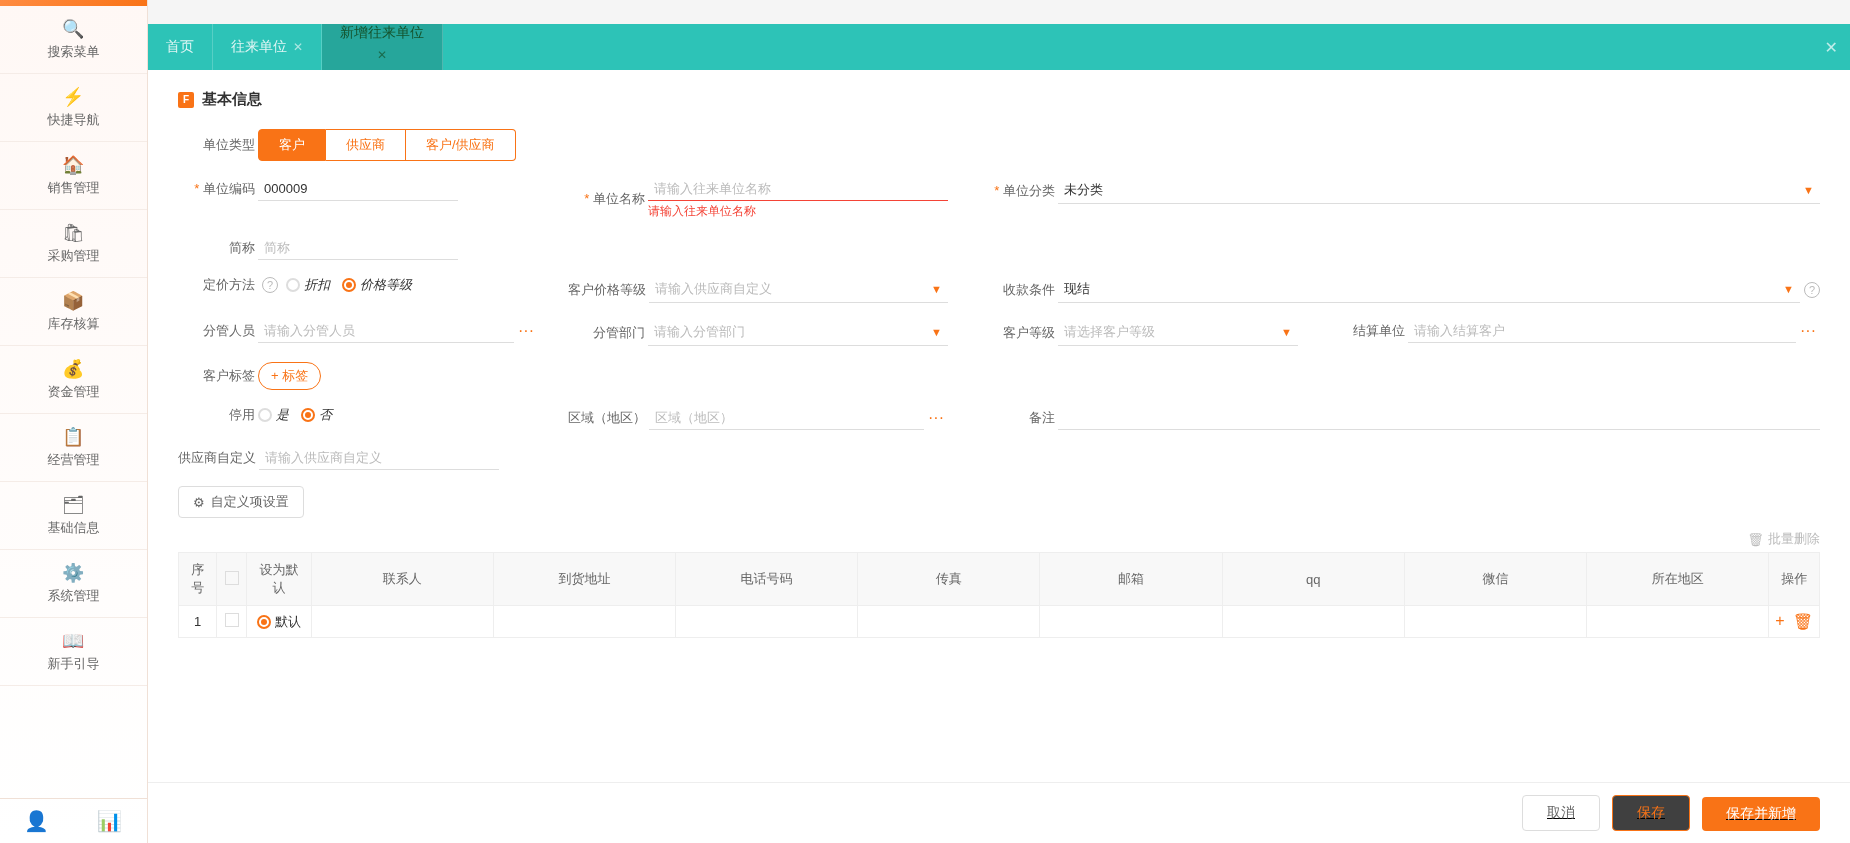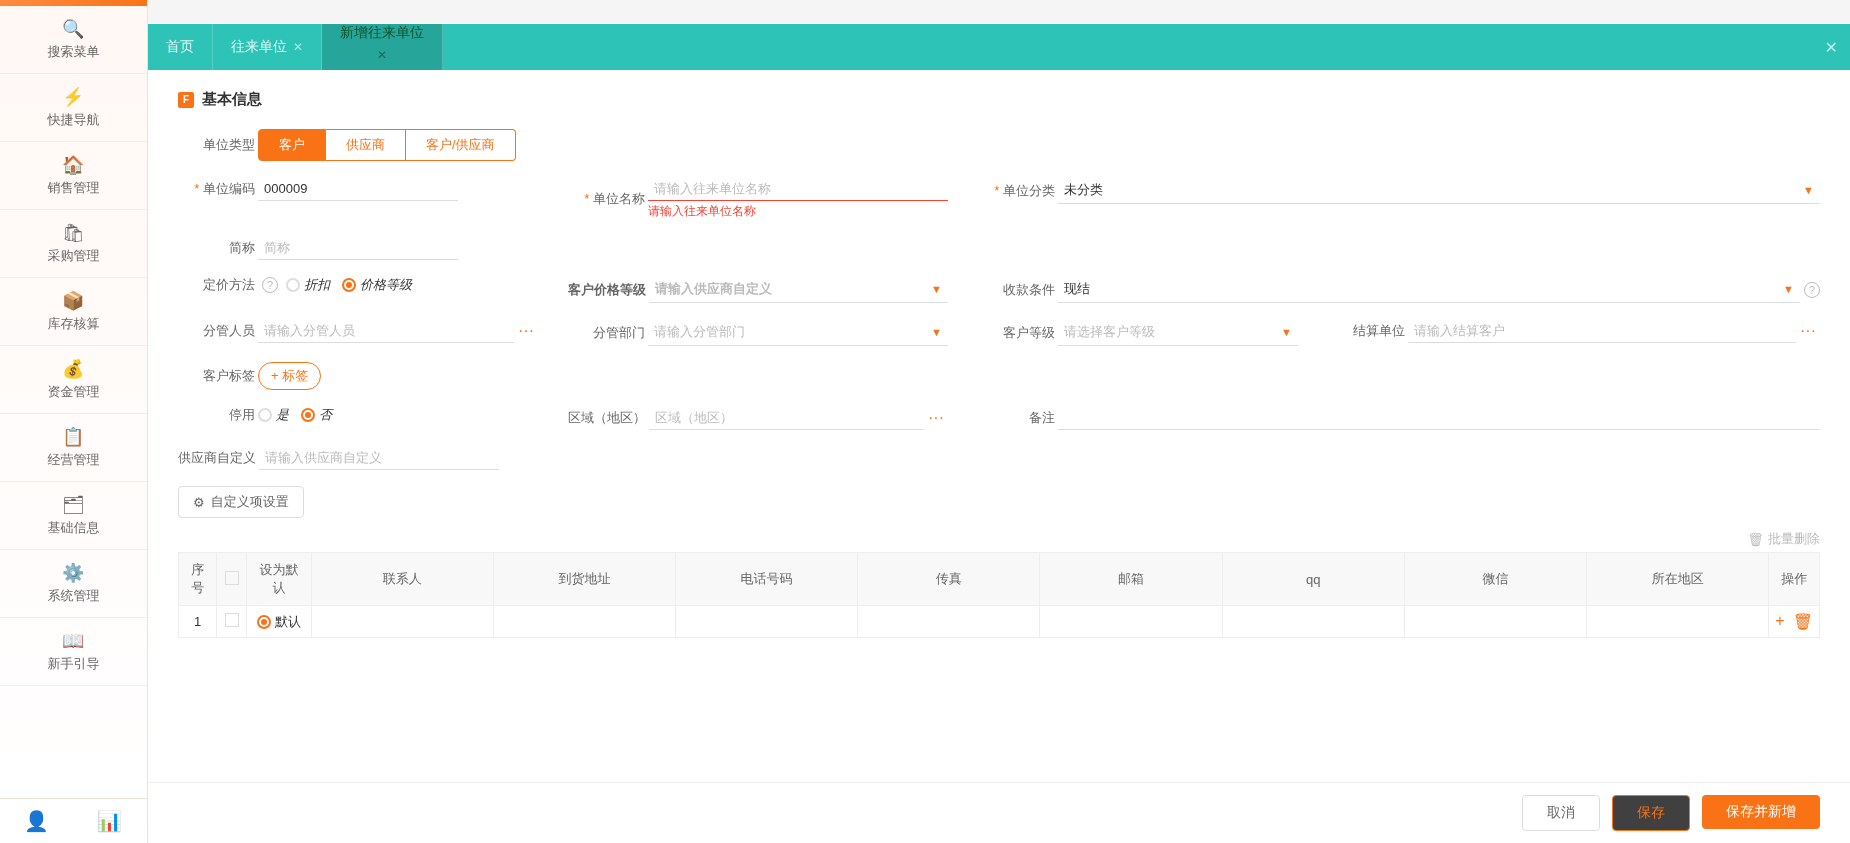--- a/index.html
+++ b/index.html
@@ -356,25 +356,26 @@
       font-size: 13px;
       cursor: pointer;
       background: #fff;
       margin-bottom: 12px;
     }
 
     
     .footer {
       display: flex;
       justify-content: flex-end;
-      align-items: flex-start;
+      align-items: flex-end;
       padding: 12px 30px;
       background: #fff;
       border-top: 1px solid #eee;
       gap: 12px;
+      text-decoration: underline;
     }
     .btn-cancel {
       padding: 8px 24px;
       border: 1px solid #ddd;
       border-radius: 4px;
       background: #fff;
       color: #666;
       font-size: 14px;
       cursor: pointer;
     }
@@ -535,21 +536,21 @@
             <div class="radio-circle"></div>
             <span>折扣</span>
           </label>
           <label class="radio-item">
             <div class="radio-circle checked"></div>
             <span>价格等级</span>
           </label>
         </div>
       </div>
       <div class="form-separator"></div>
-      <div class="form-group" style="flex:0 0 380px;font-weight:bold;">
+      <div class="form-group" style="flex:0 0 380px;">
         <span class="form-label">客户价格等级</span>
         <div class="form-select">
           <span class="placeholder">请输入供应商自定义</span>
           <span class="chevron">▼</span>
         </div>
       </div>
       <div class="form-separator"></div>
       <div class="form-group">
         <span class="form-label">收款条件</span>
         <div class="form-select">

